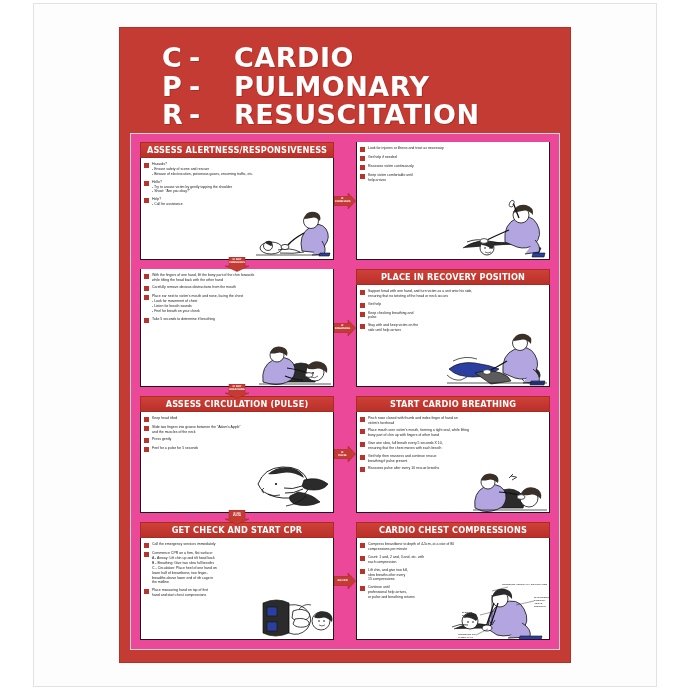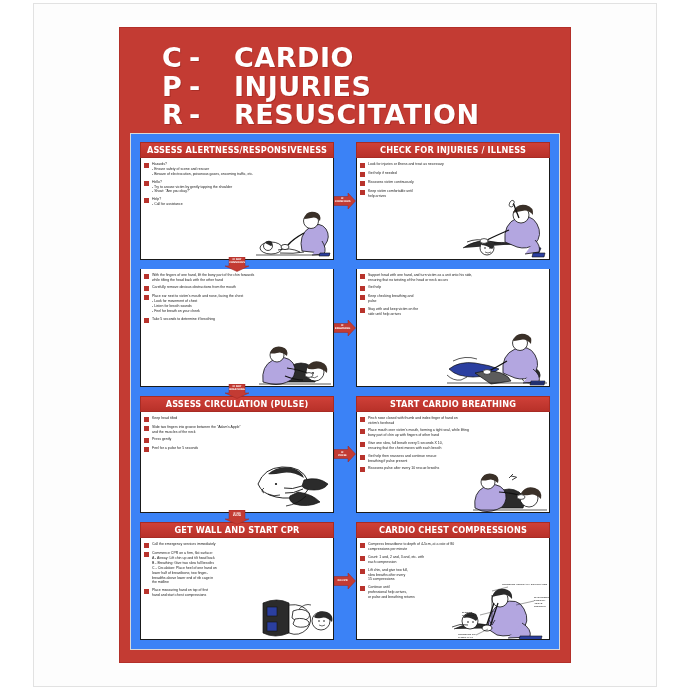--- a/index.html
+++ b/index.html
@@ -50,21 +50,21 @@
     white-space: nowrap;
     text-shadow: 1px 1px 0 rgba(120,20,15,0.35);
   }
   .title-letter { width: 27px; display: inline-block; }
   .title-dash { width: 45px; display: inline-block; }
   .title-word { display: inline-block; }
 
   
   #sheet {
     flex: 1;
-    background: #3b82f6;
+    background: #ec4899;
     border: 1px solid #d8d8d8;
     position: relative;
     padding: 8px 9px 9px 9px;
   }
   #grid {
     position: relative;
     width: 100%; height: 100%;
     display: grid;
     grid-template-columns: 1fr 1fr;
     grid-template-rows: repeat(4, 1fr);
@@ -171,21 +171,21 @@
 
     <div id="title-block">
       <div class="title-row">
         <span class="title-letter">C</span>
         <span class="title-dash">-</span>
         <span class="title-word">CARDIO</span>
       </div>
       <div class="title-row">
         <span class="title-letter">P</span>
         <span class="title-dash">-</span>
-        <span class="title-word">INJURIES</span>
+        <span class="title-word">PULMONARY</span>
       </div>
       <div class="title-row">
         <span class="title-letter">R</span>
         <span class="title-dash">-</span>
         <span class="title-word">RESUSCITATION</span>
       </div>
     </div>
 
     <div id="sheet">
       <div id="grid">
@@ -245,21 +245,20 @@
           <div class="arrow-v" style="left:50%; transform:translateX(-50%); bottom:-12px;">
             <svg width="30" height="15" viewBox="0 0 30 15">
               <path d="M7 0 L23 0 L23 9 L27 9 L15 14.5 L3 9 L7 9 Z" fill="#c33b33" stroke="#9e2720" stroke-width="0.5"></path>
             </svg>
             <span class="arrow-label">IF NOT
 CONSCIOUS</span>
           </div>
         </div>
 
         <div class="panel">
-          <div class="panel-header">CHECK FOR INJURIES / ILLNESS</div>
           <div class="panel-body">
             <div class="illo" style="right:0px; bottom:-1px;">
               <svg width="92" height="62" viewBox="0 0 92 62">
 
                 <path d="M6 50 q14 -10 32 -6 q12 3 20 2" fill="#2b2b2b" stroke="#111" stroke-width="0.7"></path>
                 <circle cx="30" cy="50" r="7" fill="#fff" stroke="#111" stroke-width="0.8"></circle>
                 <path d="M24 47 q5 -6 12 -2 q2 4 -1 6 q-6 -4 -11 -4 z" fill="#2b2b2b"></path>
                 <circle cx="28" cy="50" r="0.8" fill="#111"></circle>
                   <circle cx="33" cy="50" r="0.8" fill="#111"></circle>
                 <path d="M28 54 q3 2 6 0" fill="none" stroke="#111" stroke-width="0.6"></path>
@@ -358,20 +357,21 @@
           <div class="arrow-v" style="left:50%; transform:translateX(-50%); bottom:-12px;">
             <svg width="30" height="15" viewBox="0 0 30 15">
               <path d="M7 0 L23 0 L23 9 L27 9 L15 14.5 L3 9 L7 9 Z" fill="#c33b33" stroke="#9e2720" stroke-width="0.5"></path>
             </svg>
             <span class="arrow-label">IF NOT
 BREATHING</span>
           </div>
         </div>
 
         <div class="panel">
+          <div class="panel-header">PLACE IN RECOVERY POSITION</div>
           <div class="panel-body">
             <div class="illo" style="right:0px; bottom:-1px;">
               <svg width="104" height="58" viewBox="0 0 104 58">
 
                 <path d="M4 40 q10 -8 26 -6 q14 2 24 6 q-10 8 -26 8 q-16 0 -24 -8 z" fill="#2b3fa0" stroke="#111" stroke-width="0.7"></path>
                 <path d="M8 32 q12 -6 24 -2" fill="none" stroke="#111" stroke-width="0.7"></path>
                 <path d="M2 46 q6 6 14 5 l6 -3" fill="#fff" stroke="#111" stroke-width="0.7"></path>
                 <path d="M30 44 q14 -4 26 0 q8 3 10 8 l-20 3 z" fill="#5c5c5c" stroke="#111" stroke-width="0.7"></path>
                 <circle cx="84" cy="46" r="8" fill="#fff" stroke="#111" stroke-width="0.8"></circle>
                 <path d="M77 44 q4 -8 13 -5 q7 3 5 10 q-6 -6 -11 -4 q-5 1 -7 -1 z" fill="#2b2b2b"></path>
@@ -506,21 +506,21 @@
               </div>
               <div class="bullet">
                 <span class="bullet-sq"></span>
                 <span class="bullet-text mid">Reassess pulse after every 10 rescue breaths</span>
               </div>
             </div>
           </div>
         </div>
 
         <div class="panel">
-          <div class="panel-header">GET WALL AND START CPR</div>
+          <div class="panel-header">GET CHECK AND START CPR</div>
           <div class="panel-body">
             <div class="illo" style="right:0px; bottom:0px;">
               <svg width="74" height="46" viewBox="0 0 74 46">
 
                 <path d="M4 10 q14 -6 26 0 l0 30 q-14 6 -26 0 z" fill="#2b2b2b" stroke="#111" stroke-width="0.7"></path>
                 <rect x="8" y="14" width="10" height="9" fill="#2b3fa0" stroke="#111" stroke-width="0.6"></rect>
                 <rect x="8" y="29" width="10" height="9" fill="#2b3fa0" stroke="#111" stroke-width="0.6"></rect>
 
                 <path d="M30 12 q14 -2 20 8 q4 8 -2 16 q-8 8 -18 4 z" fill="#fff" stroke="#111" stroke-width="0.8"></path>
 

